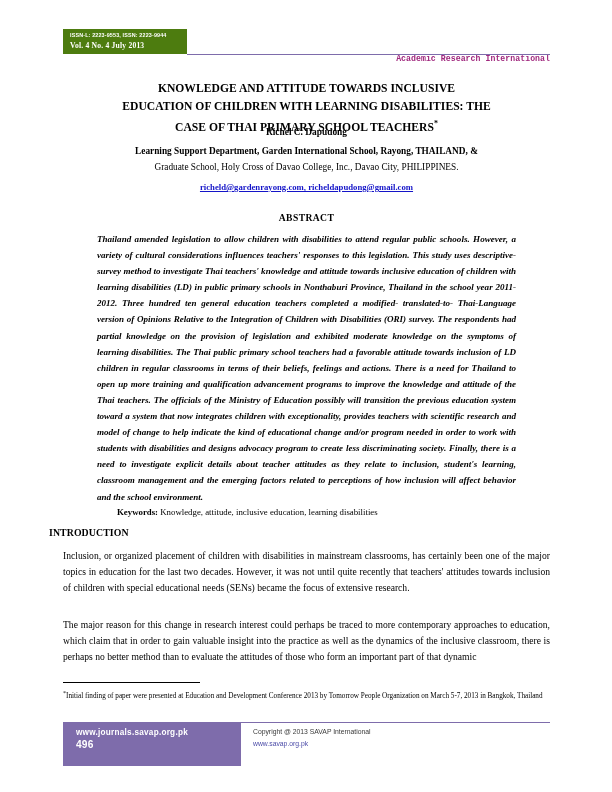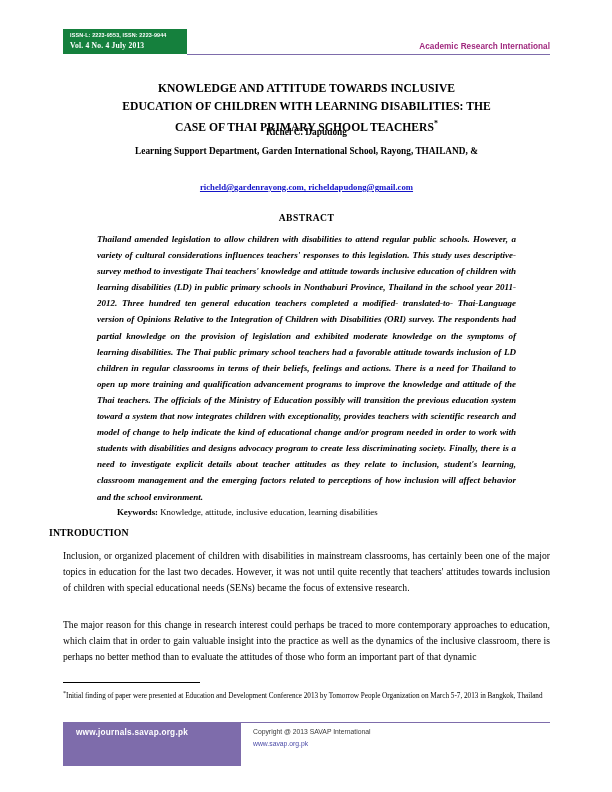--- a/index.html
+++ b/index.html
@@ -29,21 +29,21 @@
     left: 63px;
     top: 29px;
     width: 487px;
     height: 26px;
   }
   .issn-box {
     position: absolute;
     left: 0; top: 0;
     width: 124px;
     height: 25px;
-    background: #15803d;
+    background: #4d7c0f;
     color: #ffffff;
     box-sizing: border-box;
     padding: 2px 0 0 7px;
   }
   .issn-line1 {
     font-size: 5.4px;
     font-weight: bold;
     letter-spacing: 0.15px;
     line-height: 8px;
     font-family: "Liberation Sans", sans-serif;
@@ -52,26 +52,26 @@
     font-size: 7.6px;
     font-weight: bold;
     letter-spacing: 0.2px;
     line-height: 11px;
     margin-top: 1px;
     font-family: "Liberation Serif", serif;
   }
   .journal-name {
     position: absolute;
     right: 0;
-    top: 13px;
+    top: 25px;
     font-size: 8.2px;
     font-weight: bold;
     color: #A0287E;
     letter-spacing: 0.05px;
-    font-family: Liberation Sans, sans-serif;
+    font-family: Liberation Mono, monospace;
   }
   .runhead-rule {
     position: absolute;
     left: 124px;
     right: 0;
     bottom: 0;
     height: 1px;
     background: #7E6CAB;
   }
 
@@ -281,20 +281,21 @@
   </div>
 
   <div class="title">
     <span>KNOWLEDGE AND ATTITUDE TOWARDS INCLUSIVE</span><br>
     <span>EDUCATION OF CHILDREN WITH LEARNING DISABILITIES: THE</span><br>
     <span>CASE OF THAI PRIMARY SCHOOL TEACHERS</span><span class="star">*</span>
   </div>
 
   <div class="author">Richel C. Dapudong</div>
   <div class="affil1">Learning Support Department, Garden International School, Rayong, THAILAND, &amp;</div>
+  <div class="affil2">Graduate School, Holy Cross of Davao College, Inc., Davao City, PHILIPPINES.</div>
   <div class="emails">richeld@gardenrayong.com, richeldapudong@gmail.com</div>
 
   <div class="abstract-head">ABSTRACT</div>
   <div class="abstract-body">Thailand amended legislation to allow children with disabilities to attend regular public schools. However, a variety of cultural considerations influences teachers' responses to this legislation. This study uses descriptive-survey method to investigate Thai teachers' knowledge and attitude towards inclusive education of children with learning disabilities (LD) in public primary schools in Nonthaburi Province, Thailand in the school year 2011-2012. Three hundred ten general education teachers completed a modified- translated-to- Thai-Language version of Opinions Relative to the Integration of Children with Disabilities (ORI) survey. The respondents had partial knowledge on the provision of legislation and exhibited moderate knowledge on the symptoms of learning disabilities. The Thai public primary school teachers had a favorable attitude towards inclusion of LD children in regular classrooms in terms of their beliefs, feelings and actions. There is a need for Thailand to open up more training and qualification advancement programs to improve the knowledge and attitude of the Thai teachers. The officials of the Ministry of Education possibly will transition the previous education system toward a system that now integrates children with exceptionality, provides teachers with scientific research and model of change to help indicate the kind of educational change and/or program needed in order to work with students with disabilities and designs advocacy program to create less discriminating society. Finally, there is a need to investigate explicit details about teacher attitudes as they relate to inclusion, student's learning, classroom management and the emerging factors related to perceptions of how inclusion will affect behavior and the school environment.</div>
   <div class="keywords">
     <span>Keywords:</span>
     <span class="kw-list">Knowledge, attitude, inclusive education, learning disabilities</span>
   </div>
 
   <div class="sec-head" id="intro-head">INTRODUCTION</div>
@@ -303,20 +304,21 @@
 
   <div class="fn-rule"></div>
   <div class="footnote">
     <span class="fstar">*</span><span>Initial finding of paper were presented at Education and Development Conference 2013 by Tomorrow People Organization on March 5-7, 2013 in Bangkok, Thailand</span>
   </div>
 
   <div class="footer">
     <div class="footer-rule"></div>
     <div class="footer-box">
       <div class="footer-url">www.journals.savap.org.pk</div>
+      <div class="footer-page">496</div>
     </div>
     <div class="footer-right">
       <span>Copyright @ 2013 SAVAP International</span>
       <span class="savap-link">www.savap.org.pk</span>
     </div>
   </div>
 
 </div>
 
 </body></html>

